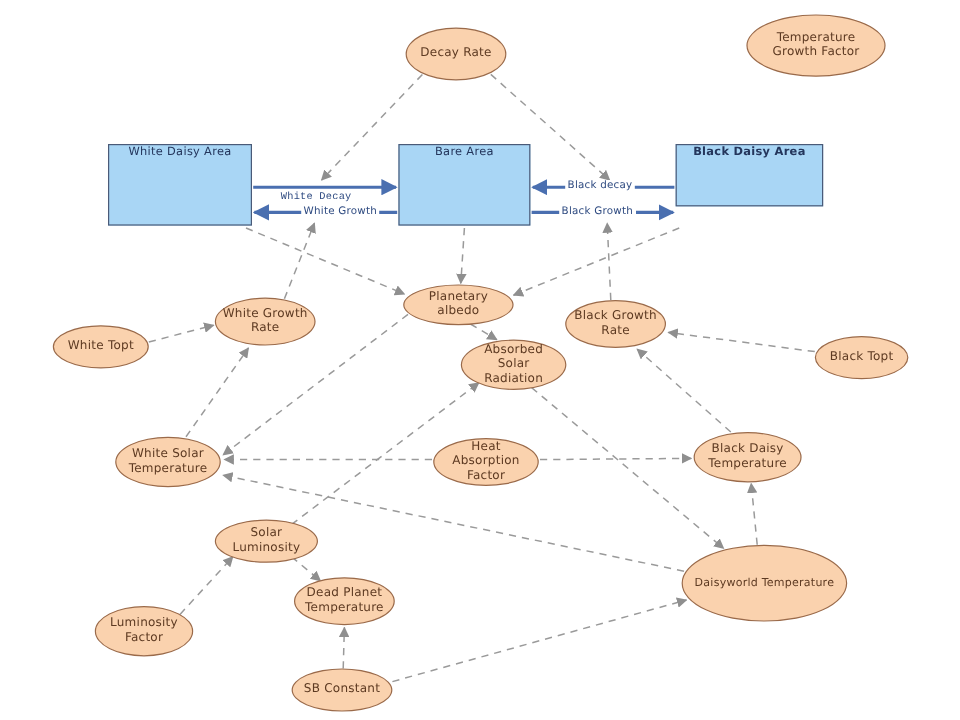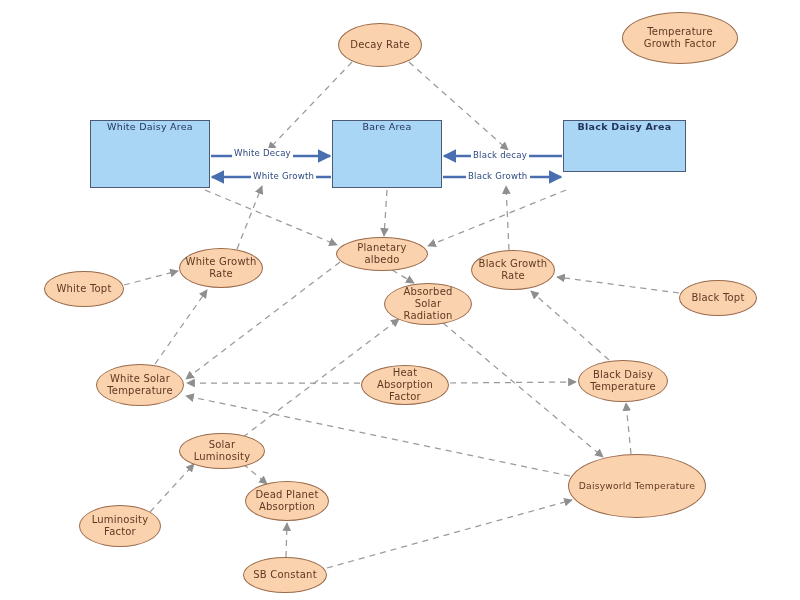--- a/index.html
+++ b/index.html
@@ -140,28 +140,28 @@
     <div class="var" style="left: 361px; top: 365px; width: 88px; height: 40px;">
       <span>Heat Absorption Factor</span>
     </div>
     <div class="var" style="left: 578px; top: 360px; width: 90px; height: 42px;">
       <span>Black Daisy Temperature</span>
     </div>
     <div class="var" style="left: 179px; top: 433px; width: 86px; height: 36px;">
       <span>Solar Luminosity</span>
     </div>
     <div class="var" style="left: 245px; top: 481px; width: 84px; height: 40px;">
-      <span>Dead Planet Absorption</span>
+      <span>Dead Planet Temperature</span>
     </div>
     <div class="var" style="left: 79px; top: 505px; width: 82px; height: 42px;">
       <span>Luminosity Factor</span>
     </div>
     <div class="var" style="left: 243px; top: 557px; width: 84px; height: 36px;">
       <span>SB Constant</span>
     </div>
     <div class="var big" style="left: 568px; top: 454px; width: 138px; height: 64px;">
       <span>Daisyworld Temperature</span>
     </div>
-    <div class="flow-label" style="left: 232px; top: 148px;">White Decay</div>
+    <div class="flow-label" style="left: 232px; top: 159px; font-family: Liberation Mono, monospace;">White Decay</div>
     <div class="flow-label" style="left: 231px; top: 171px; margin-left: 20px;">White Growth</div>
     <div class="flow-label" style="left: 471px; top: 150px;">Black decay</div>
     <div class="flow-label" style="left: 466px; top: 171px;">Black Growth</div>
   </div>
 
 </body></html>

